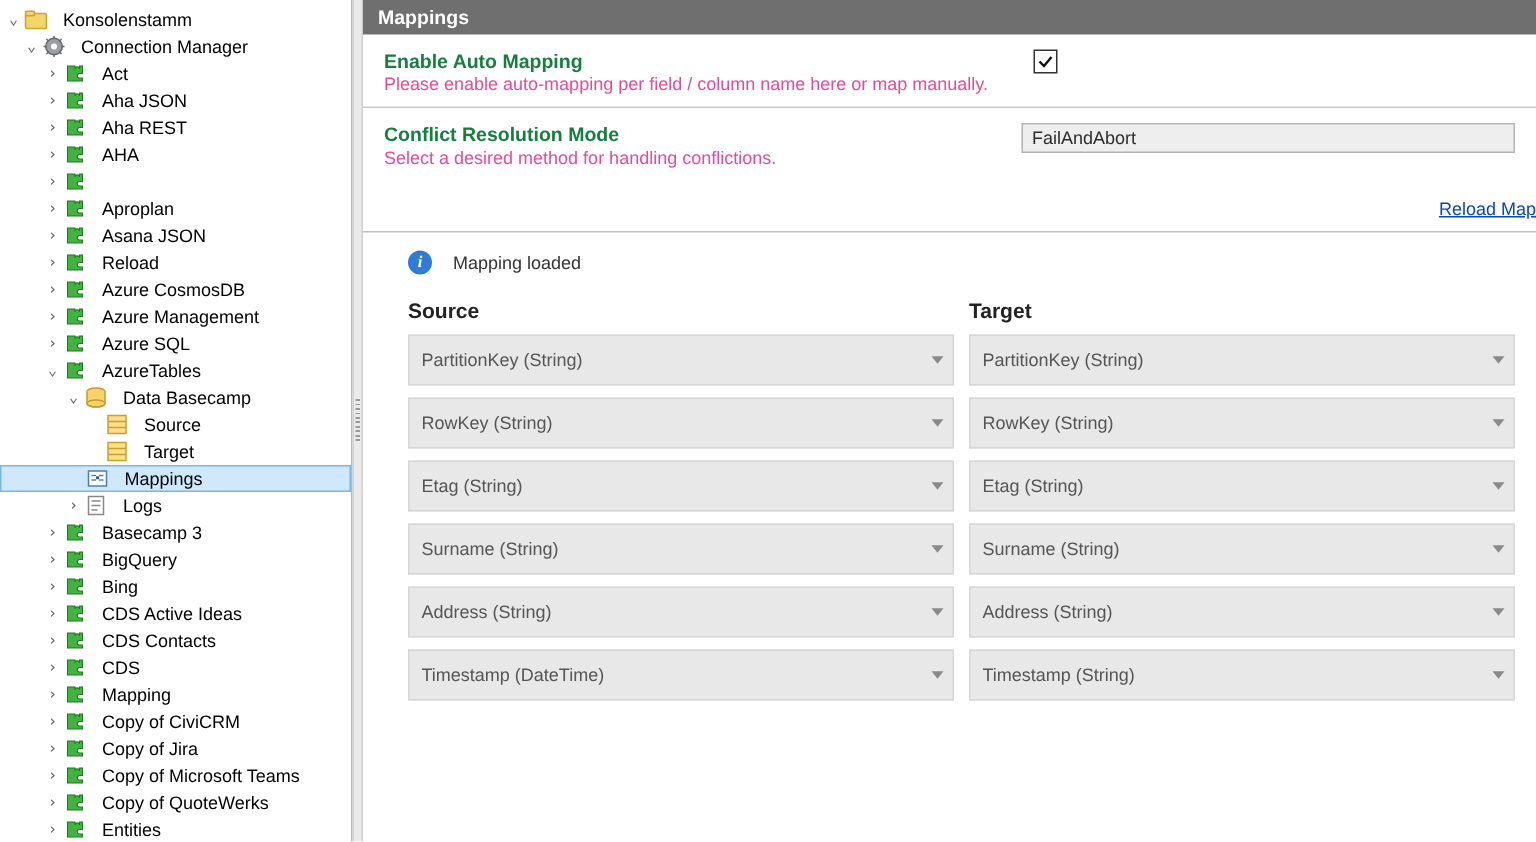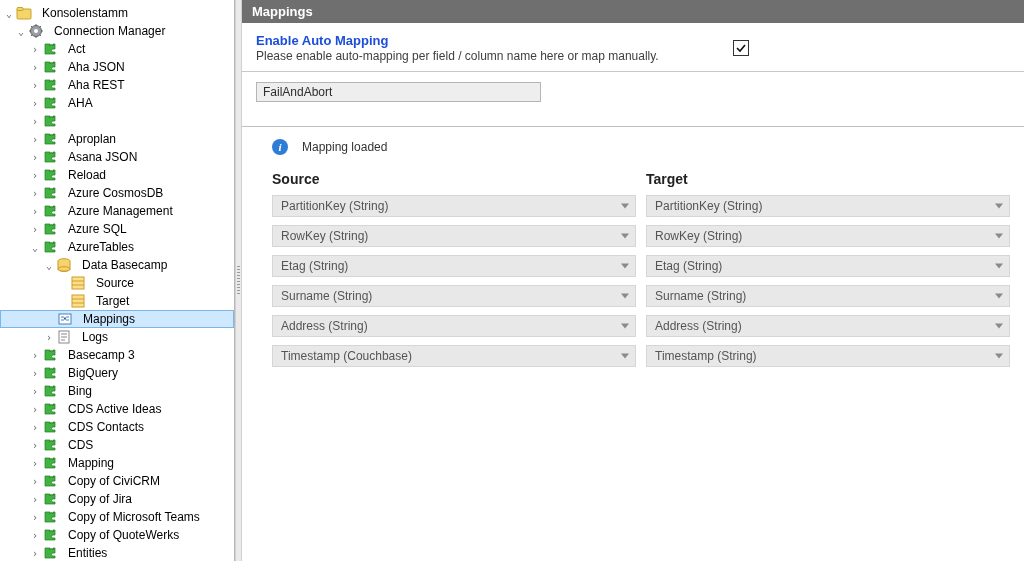--- a/index.html
+++ b/index.html
@@ -16,36 +16,36 @@
 .ind1{padding-left:14px}.ind2{padding-left:28px}.ind3{padding-left:42px}.ind4{padding-left:56px}
 svg{display:block}
 .vsplit{width:5px;flex:none;background:#eaeaea;border-left:1px solid #d0d0d0;border-right:1px solid #d0d0d0;position:relative;cursor:col-resize}
 .vsplit::before{content:"";position:absolute;left:1px;top:50%;width:3px;height:30px;transform:translateY(-50%);
  background:repeating-linear-gradient(to bottom,#9a9a9a 0 1px,transparent 1px 3px)}
 .main{flex:1;display:flex;flex-direction:column;min-width:0}
 .hdr{background:#6f6f6f;color:#fff;font-weight:bold;font-size:13px;padding:4px 10px}
 .content{flex:1;overflow:auto;padding:0}
 .section{padding:10px 14px 8px 14px;border-bottom:1px solid #c8c8c8;display:flex}
 .section .txt{flex:1;min-width:0}
-.section .ttl{font-weight:bold;color:#1d4ed8;font-size:13px}
-.section .desc{color:#404040;font-size:12px;margin-top:1px}
-.section .ctrl{width:285px;flex:none;display:flex;align-items:center}
+.section .ttl{font-weight:bold;color:#15803d;font-size:13px}
+.section .desc{color:#ec4899;font-size:12px;margin-top:1px}
+.section .ctrl{width:329px;flex:none;display:flex;}
 .chk{width:14px;height:14px;border:1px solid #333;display:inline-flex;align-items:center;justify-content:center;margin-left:8px;cursor:pointer;background:#fff}
 .chk svg{width:12px;height:12px}
 .combo{height:20px;border:1px solid #b5b5b5;background:#eeeeee;width:100%;display:flex;align-items:center;padding:0 6px;color:#2d2d2d;font-size:12px;box-sizing:border-box}
 .links{text-align:right;padding:10px 0 6px 0;border-bottom:1px solid #c0c0c0;margin:0 0 0 0}
 .links a{color:#0645cc;text-decoration:underline;font-size:12px;display:block;padding:2px 0;cursor:pointer}
 .status{display:flex;align-items:center;padding:12px 14px 12px 30px;color:#333}
 .info-ico{width:16px;height:16px;border-radius:50%;background:#2e7cd6;color:#fff;display:flex;align-items:center;justify-content:center;font-weight:bold;font-style:italic;font-family:Georgia,serif;font-size:11px;margin-right:14px}
 .map-grid{padding:0 14px 0 30px}
 .map-head{display:flex}
 .map-head .col{flex:1;font-weight:bold;font-size:14px;color:#222;padding:4px 0 8px 0}
 .map-head .gap{width:10px;flex:none}
 .map-rows .mrow{display:flex;margin-bottom:8px}
-.cell{flex:1;height:22px;background:#e8e8e8;border:1px solid #d6d6d6;display:flex;align-items:center;padding:0 8px;color:#555;font-size:12px;position:relative;box-sizing:border-box}
+.cell{flex:1;height:34px;background:#e8e8e8;border:1px solid #d6d6d6;display:flex;align-items:center;padding:0 8px;color:#555;font-size:12px;position:relative;box-sizing:border-box}
 .cell::after{content:"";position:absolute;right:6px;top:50%;transform:translateY(-50%);border-left:4px solid transparent;border-right:4px solid transparent;border-top:5px solid #8a8a8a}
 .mrow .gap{width:10px;flex:none}
 </style>
 </head>
 <body>
 
 <svg width="0" height="0" style="position:absolute">
  <defs>
   <g id="ic-folder">
         <rect x="1" y="4" width="14" height="10" rx="1" fill="#f4d56a" stroke="#caa32a"></rect>
@@ -456,28 +456,33 @@
     </div>
     <div class="ctrl">
      <span class="chk">
       <svg>
                 <use href="#ic-check"></use>
               </svg>
      </span>
     </div>
    </div>
    <div class="section" style="border-bottom:none">
+    <div class="txt">
+     <div class="ttl">Conflict Resolution Mode</div>
+     <div class="desc">Select a desired method for handling conflictions.</div>
+    </div>
     <div class="ctrl">
      <div class="combo">
       <span>FailAndAbort</span>
      </div>
     </div>
    </div>
 
    <div class="links">
+    <a>Reload Map</a>
    </div>
 
    <div class="status">
     <span class="info-ico">i</span>
     <span>Mapping loaded</span>
    </div>
 
    <div class="map-grid">
     <div class="map-head">
      <div class="col">Source</div>
@@ -504,21 +509,21 @@
               <div class="cell">Surname (String)</div>
               <div class="gap"></div>
               <div class="cell">Surname (String)</div>
             </div>
             <div class="mrow">
               <div class="cell">Address (String)</div>
               <div class="gap"></div>
               <div class="cell">Address (String)</div>
             </div>
             <div class="mrow">
-              <div class="cell">Timestamp (Couchbase)</div>
+              <div class="cell">Timestamp (DateTime)</div>
               <div class="gap"></div>
               <div class="cell">Timestamp (String)</div>
             </div>
           </div>
    </div>
   </div>
  </div>
 </div>
 
 </body></html>

